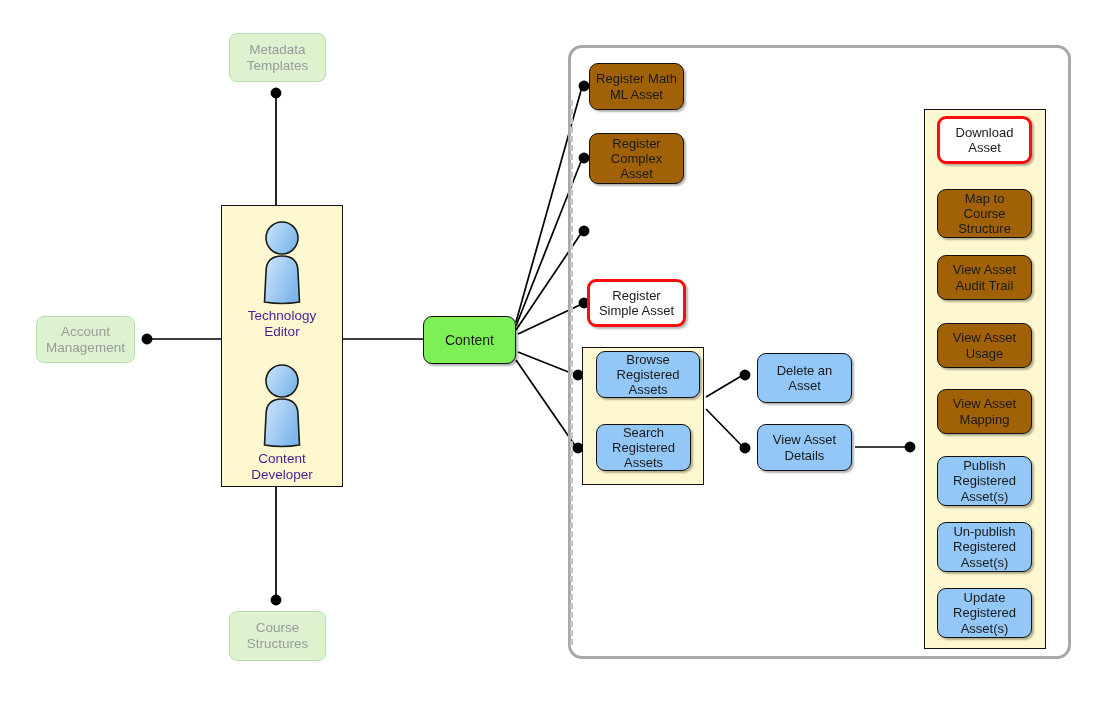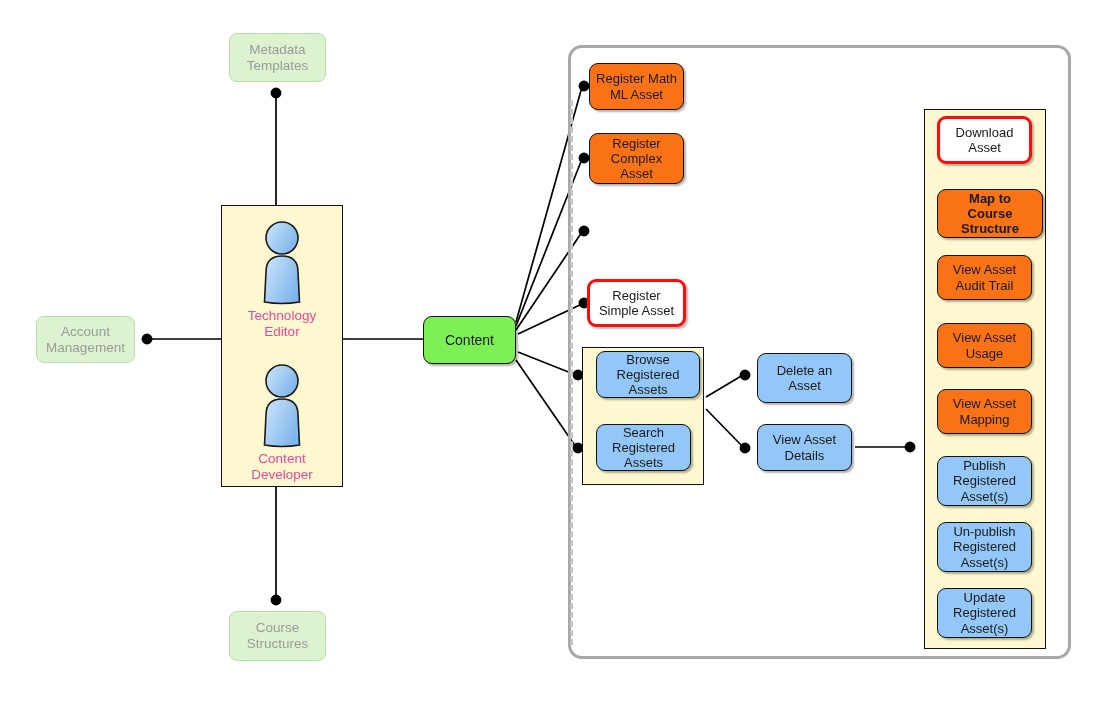--- a/index.html
+++ b/index.html
@@ -40,21 +40,21 @@
   }
   
   .n-green {
     background: #7cf055;
     border: 1.6px solid #111111;
     border-radius: 9px;
     box-shadow: 2px 2px 2px rgba(0,0,0,0.30);
     font-size: 14px;
   }
   .n-purple {
-    background: #f97316;
+    background: #a16207;
     border: 1.6px solid #111111;
     border-radius: 9px;
     box-shadow: 2px 2px 2px rgba(0,0,0,0.30);
   }
   .n-blue {
     background: #92c7f7;
     border: 1.6px solid #111111;
     border-radius: 9px;
     box-shadow: 2px 2px 2px rgba(0,0,0,0.30);
   }
@@ -105,21 +105,21 @@
     width: 56px;
     z-index: 3;
     display: flex;
     flex-direction: column;
     align-items: center;
   }
   .actor .glyph { line-height: 0; }
   .actor .caption {
     margin-top: 2px;
     font-size: 13.5px;
-    color: #ec4899;
+    color: #4c1d95;
     text-align: center;
     line-height: 1.2;
     white-space: pre-line;
   }
 </style>
 </head>
 <body>
 
 <div id="canvas">
 
@@ -236,21 +236,21 @@
 Asset</div>
 
   <div class="node n-blue" style="left:757px; top:424px; width:95px; height:47px;">View Asset
 Details</div>
 
   <div class="panel-yellow" style="left:924px; top:109px; width:122px; height:540px;"></div>
 
   <div class="node n-red" style="left:937px; top:116px; width:95px; height:48px;">Download
 Asset</div>
 
-  <div class="node n-purple" style="left:937px; top:189px; width:106px; height:49px;font-weight:bold;">Map to
+  <div class="node n-purple" style="left:937px; top:189px; width:95px; height:49px;">Map to
 Course
 Structure</div>
 
   <div class="node n-purple" style="left:937px; top:255px; width:95px; height:45px;">View Asset
 Audit Trail</div>
 
   <div class="node n-purple" style="left:937px; top:323px; width:95px; height:45px;">View Asset
 Usage</div>
 
   <div class="node n-purple" style="left:937px; top:389px; width:95px; height:45px;">View Asset

